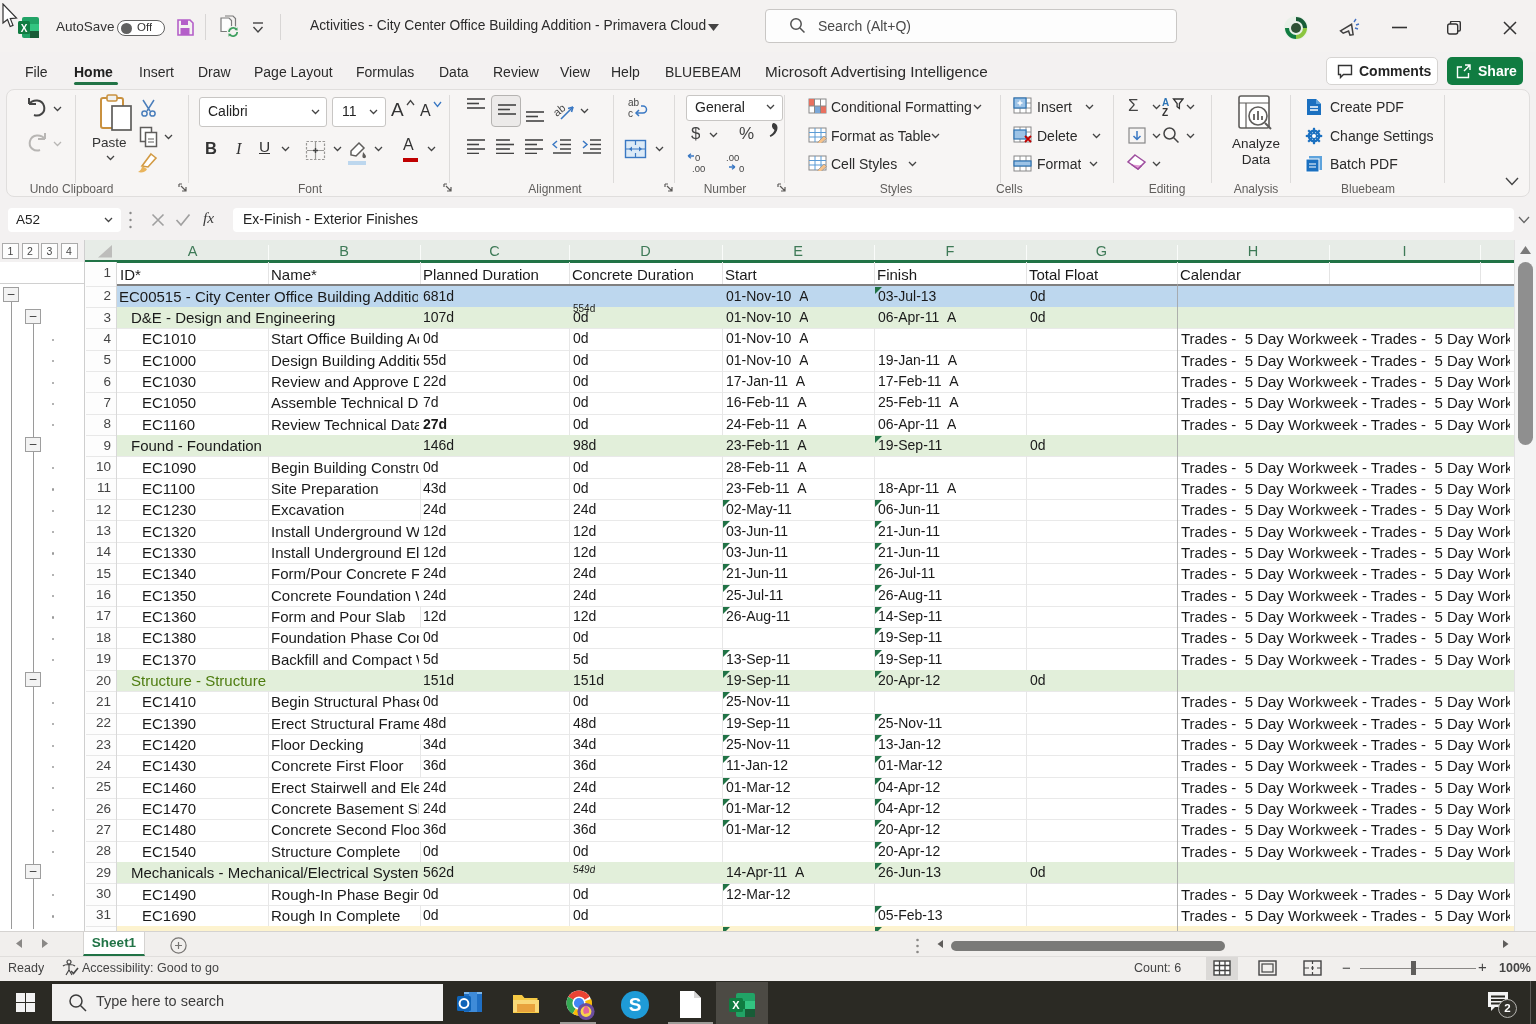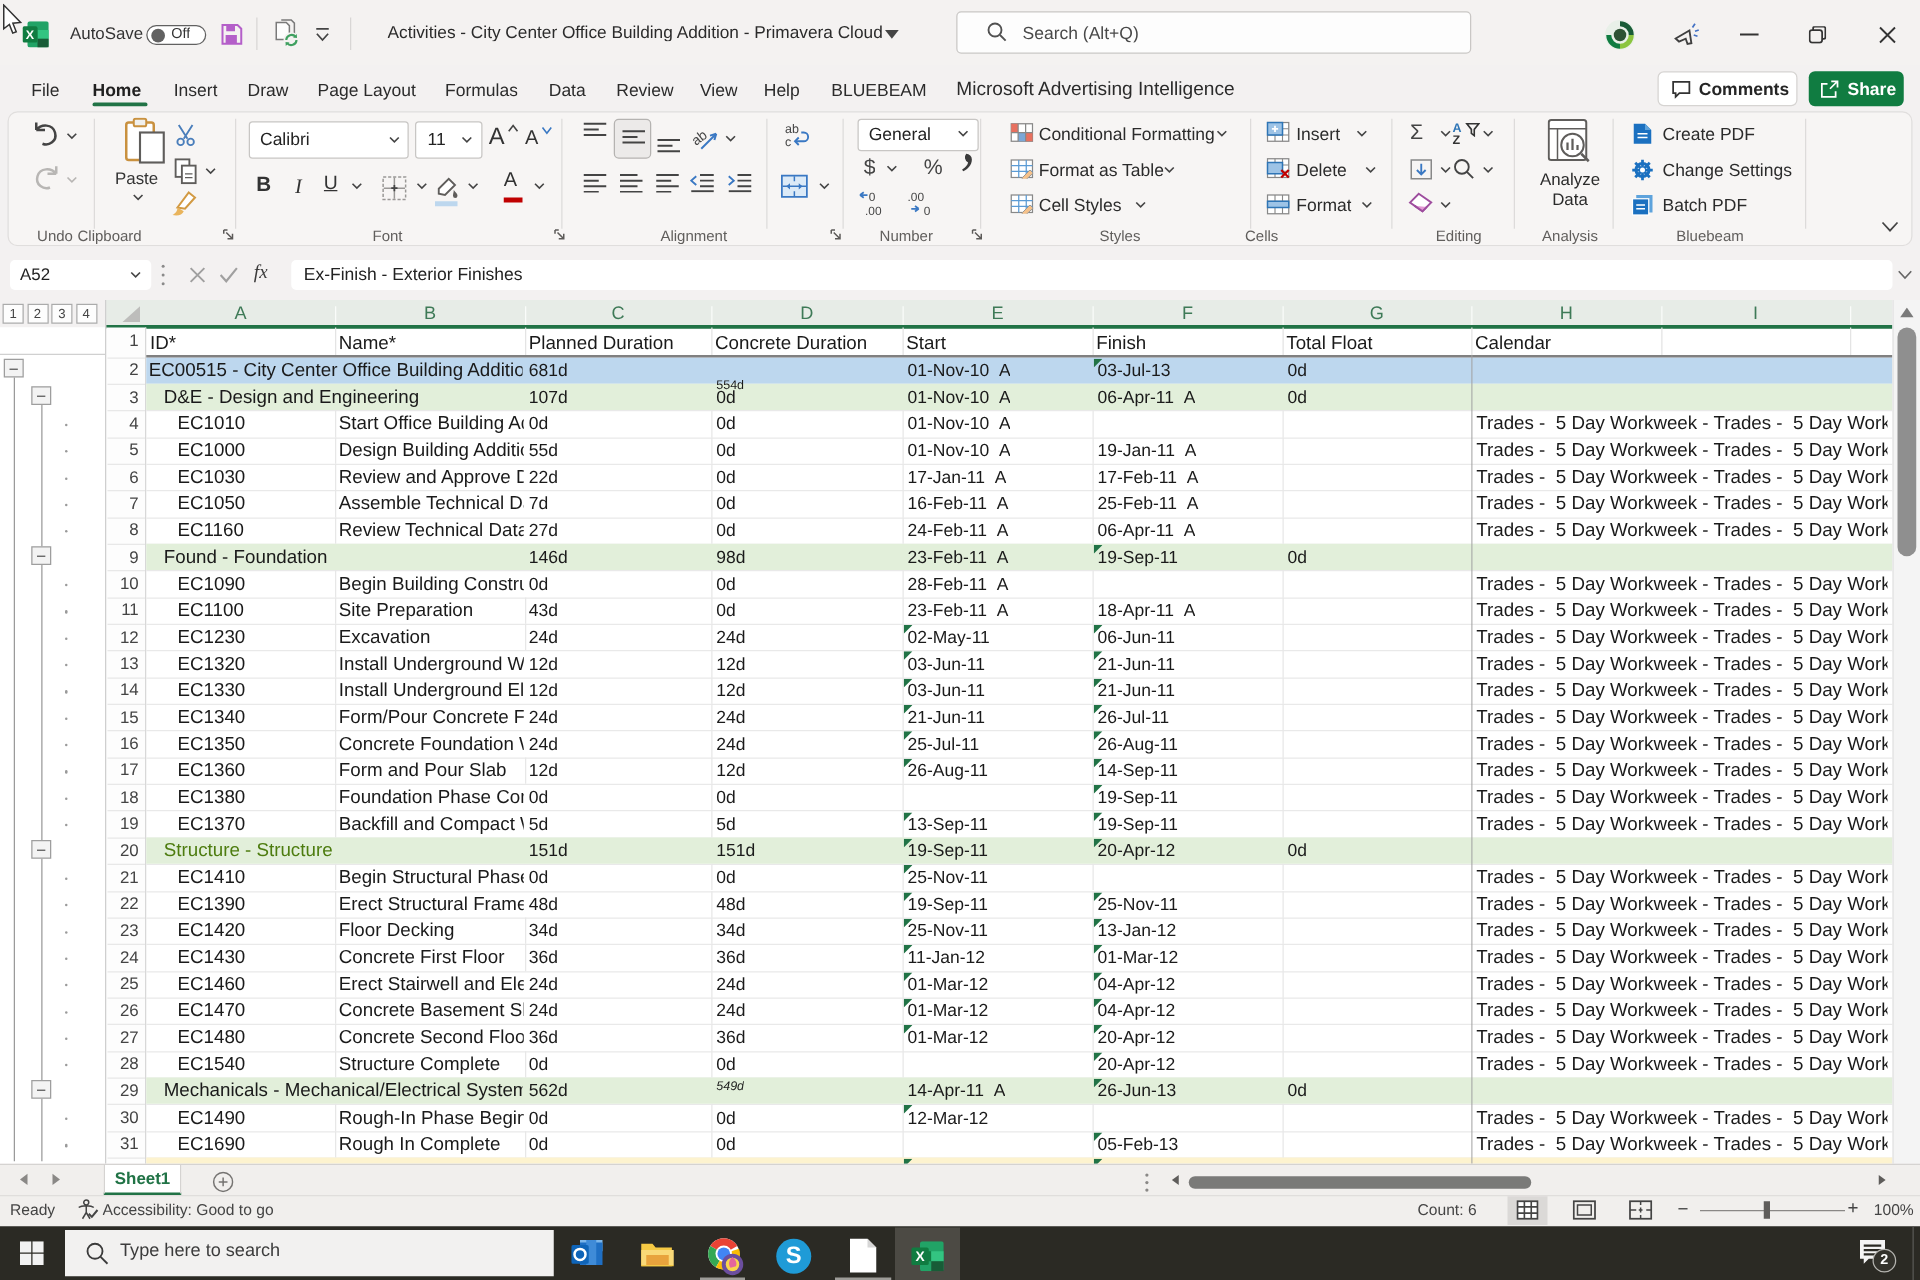--- a/index.html
+++ b/index.html
@@ -681,21 +681,21 @@
 <div class="ab tx" style="left:726px;top:394.45px;font-size:14px;color:#1a1a1a;font-weight:400;">16-Feb-11&nbsp;&nbsp;A</div>
 <div class="ab tx" style="left:878px;top:394.45px;font-size:14px;color:#1a1a1a;font-weight:400;">25-Feb-11&nbsp;&nbsp;A</div>
 <div class="ab tx" style="left:1181px;top:394.45px;font-size:15px;color:#1a1a1a;font-weight:400;max-width:329px">Trades -  5 Day Workweek - Trades -  5 Day Workweek</div>
 <div class="ab" style="left:268px;top:413.6px;width:1px;height:21.35px;background:#e7e7e7"></div>
 <div class="ab" style="left:569px;top:413.6px;width:1px;height:21.35px;background:#e7e7e7"></div>
 <div class="ab" style="left:722px;top:413.6px;width:1px;height:21.35px;background:#e7e7e7"></div>
 <div class="ab" style="left:874px;top:413.6px;width:1px;height:21.35px;background:#e7e7e7"></div>
 <div class="ab" style="left:1026px;top:413.6px;width:1px;height:21.35px;background:#e7e7e7"></div>
 <div class="ab tx" style="left:142px;top:415.8px;font-size:15px;color:#1a1a1a;font-weight:400;max-width:276px">EC1160</div>
 <div class="ab tx" style="left:271px;top:415.8px;font-size:15px;color:#1a1a1a;font-weight:400;max-width:148px">Review Technical Data on Heat Pu</div>
-<div class="ab tx" style="left:423px;top:415.8px;font-size:14px;color:#1a1a1a;font-weight:400;">27d</div>
+<div class="ab tx" style="left:423px;top:415.8px;font-size:14px;color:#1a1a1a;font-weight:700;">27d</div>
 <div class="ab tx" style="left:573px;top:415.8px;font-size:14px;color:#1a1a1a;font-weight:400;">0d</div>
 <div class="ab tx" style="left:726px;top:415.8px;font-size:14px;color:#1a1a1a;font-weight:400;">24-Feb-11&nbsp;&nbsp;A</div>
 <div class="ab tx" style="left:878px;top:415.8px;font-size:14px;color:#1a1a1a;font-weight:400;">06-Apr-11&nbsp;&nbsp;A</div>
 <div class="ab tx" style="left:1181px;top:415.8px;font-size:15px;color:#1a1a1a;font-weight:400;max-width:329px">Trades -  5 Day Workweek - Trades -  5 Day Workweek</div>
 <div class="ab tx" style="left:131px;top:437.15000000000003px;font-size:15px;color:#1a1a1a;font-weight:400;max-width:287px">Found - Foundation</div>
 <div class="ab tx" style="left:423px;top:437.15000000000003px;font-size:14px;color:#1a1a1a;font-weight:400;">146d</div>
 <div class="ab tx" style="left:573px;top:437.15000000000003px;font-size:14px;color:#1a1a1a;font-weight:400;">98d</div>
 <div class="ab tx" style="left:726px;top:437.15000000000003px;font-size:14px;color:#1a1a1a;font-weight:400;">23-Feb-11&nbsp;&nbsp;A</div>
 <div class="ab tx" style="left:878px;top:437.15000000000003px;font-size:14px;color:#1a1a1a;font-weight:400;">19-Sep-11</div>
 <svg class="ab" style="left:875px;top:436.0px" width="7" height="7" viewBox="0 0 7 7">
@@ -1152,21 +1152,21 @@
     <rect x="4" y="4" width="11" height="8" fill="none" stroke="#444" stroke-width="1.2"></rect>
   </svg>
 <svg class="ab" style="left:1303px;top:960px" width="19" height="16" viewBox="0 0 19 16">
     <rect x="1" y="1" width="17" height="14" fill="none" stroke="#444" stroke-width="1.4"></rect>
     <path d="M1 8 h5 M8 8 h3 M14 8 h4 M9.5 1 v3 M9.5 6 v4 M9.5 12 v3" stroke="#444" stroke-width="1.2"></path>
   </svg>
 <div class="ab tx" style="left:1342px;top:959px;font-size:15px;color:#444;font-weight:400;">−</div>
 <div class="ab" style="left:1360px;top:967.5px;width:116px;height:1.3px;background:#8a8886"></div>
 <div class="ab" style="left:1411px;top:961px;width:5px;height:14px;background:#5f5d5b"></div>
 <div class="ab tx" style="left:1478px;top:958px;font-size:15px;color:#444;font-weight:400;">+</div>
-<div class="ab tx" style="left:1499px;top:961px;font-size:12.5px;color:#444;font-weight:400;">100%</div>
+<div class="ab tx" style="left:1499px;top:961px;font-size:12.5px;color:#444;font-weight:700;">100%</div>
 <div class="ab" style="left:0px;top:981px;width:1536px;height:43px;background:#2b2a24"></div>
 <svg class="ab" style="left:16px;top:993px" width="19" height="19" viewBox="0 0 19 19">
 <rect x="0" y="0" width="9" height="9" fill="#f2f2f2"></rect>
     <rect x="10" y="0" width="9" height="9" fill="#f2f2f2"></rect>
 <rect x="0" y="10" width="9" height="9" fill="#f2f2f2"></rect>
     <rect x="10" y="10" width="9" height="9" fill="#f2f2f2"></rect>
 </svg>
 <div class="ab" style="left:52px;top:984px;width:391px;height:37px;background:#f2f1f0"></div>
 <svg class="ab" style="left:68px;top:993px" width="19" height="19" viewBox="0 0 19 19">
     <circle cx="8" cy="8" r="6" fill="none" stroke="#3b3b3b" stroke-width="1.5"></circle>

